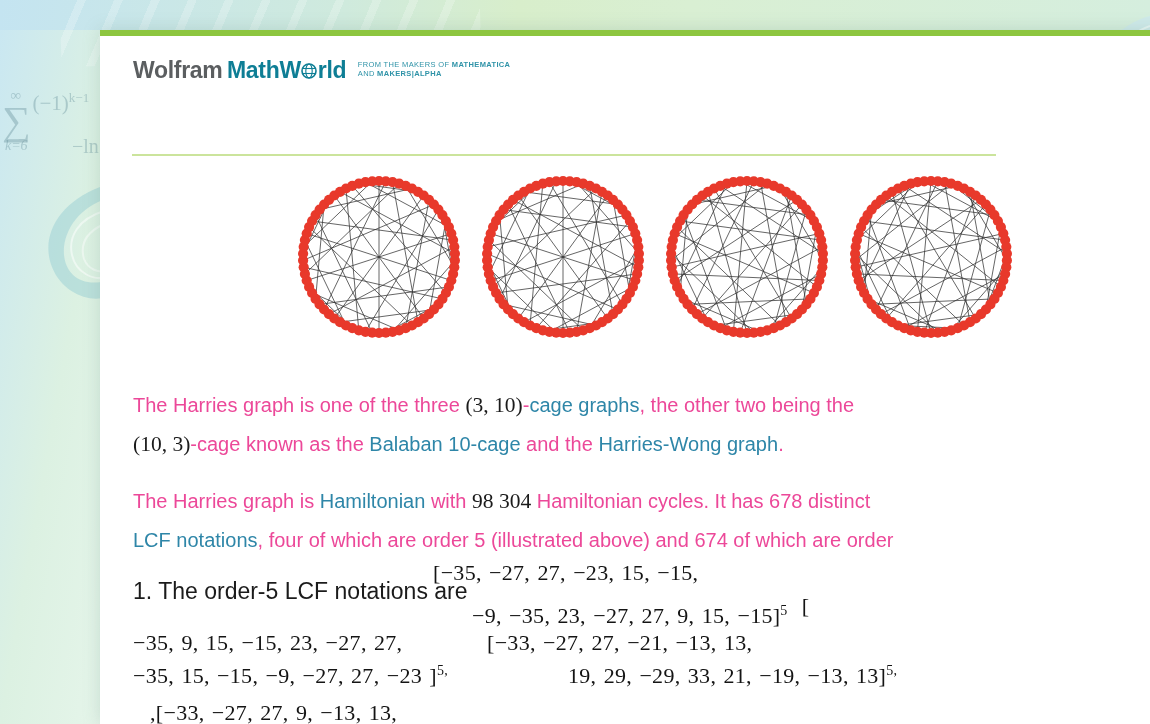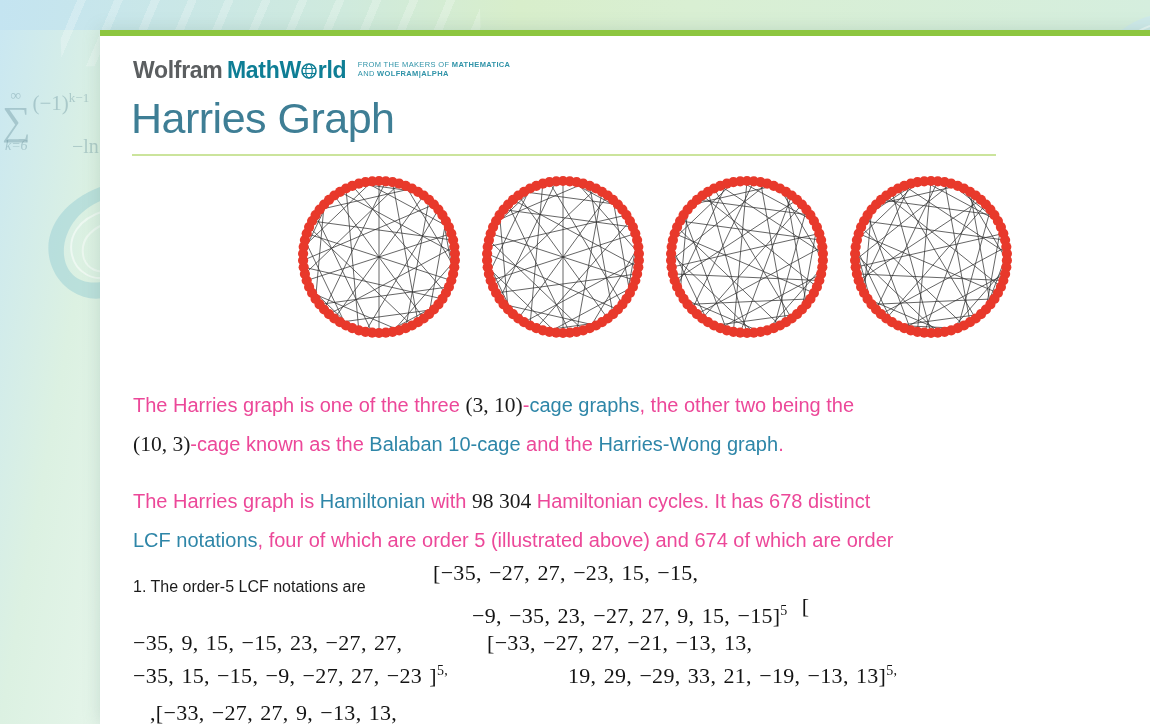--- a/index.html
+++ b/index.html
@@ -64,21 +64,21 @@
   .graph-svg { width:172px; height:172px; }
   
   .para { position:absolute; left:33px; width:874px; font-size:20px; line-height:38.5px; color:#1b1b1b; }
   .para-1 { top:350px; }
   .para-2 { top:446px; }
   .seg-plain { color:#ec4899; }
   .seg-math { font-family:"Liberation Serif", serif; font-size:21.5px;margin-top:6px; }
   a.seg-link { color:#2e86a8; text-decoration:none; cursor:pointer; }
   
   .mathwrap { position:absolute; left:0; top:522px; width:950px; height:180px; font-family:"Liberation Serif", serif; font-size:22px; color:#141414; }
-  .mlabel { position:absolute; left:33px; top:20px; font-family:"Liberation Sans", sans-serif; font-size:16px; color:#1b1b1b; white-space:nowrap; }
+  .mlabel { position:absolute; left:33px; top:20px; font-family:"Liberation Sans", sans-serif; font-size:23px; color:#1b1b1b; white-space:nowrap; }
   .mline { position:absolute; white-space:nowrap; letter-spacing:.3px; word-spacing:1.5px; }
   .mline sup { font-size:14px; }
   .raised { vertical-align:10px; margin-left:14px; }
   .ml-a  { left:333px; top:2px; }
   .ml-b  { left:372px; top:35px; }
   .ml-c1 { left:33px;  top:72px; }
   .ml-c2 { left:387px; top:72px; }
   .ml-d1 { left:33px;  top:105px; }
   .ml-d2 { left:468px; top:105px; }
   .ml-e  { left:50px;  top:142px; }
@@ -126,25 +126,24 @@
   <div class="logo-row">
     <span class="logo-wolfram">Wolfram</span>
     <span class="logo-mathworld"><span>MathW</span><svg class="globe-icon" width="16" height="16" viewBox="0 0 16 16">
           <circle cx="8" cy="8" r="7" fill="none" stroke="#0e7e95" stroke-width="1.6"></circle>
           <ellipse cx="8" cy="8" rx="3.2" ry="7" fill="none" stroke="#0e7e95" stroke-width="1.1"></ellipse>
           <line x1="1" y1="5.5" x2="15" y2="5.5" stroke="#0e7e95" stroke-width="1.1"></line>
           <line x1="1" y1="10.5" x2="15" y2="10.5" stroke="#0e7e95" stroke-width="1.1"></line>
         </svg><span>rld</span></span>
     <span class="tagline">
       <span>FROM THE MAKERS OF </span><b>MATHEMATICA</b><br>
-      <span>AND </span><b>WOLFRAM|ALPHA</b>
+      <span>AND </span><b>MAKERS|ALPHA</b>
     </span>
   </div>
 
-  <h1 class="page-title">Harries Graph</h1>
   <div class="title-rule"></div>
 
   <div class="graphs-row">
       <svg viewBox="0 0 172 172" class="graph-svg">
         <g stroke="#222222" stroke-width="0.75" opacity="0.92">
           <line x1="86.0" y1="10.0" x2="86.0" y2="162.0"></line>
           <line x1="92.8" y1="10.3" x2="31.1" y2="138.5"></line>
           <line x1="99.6" y1="11.2" x2="125.0" y2="151.2"></line>
           <line x1="106.2" y1="12.7" x2="11.9" y2="102.9"></line>
           <line x1="112.7" y1="14.8" x2="161.3" y2="96.2"></line>

